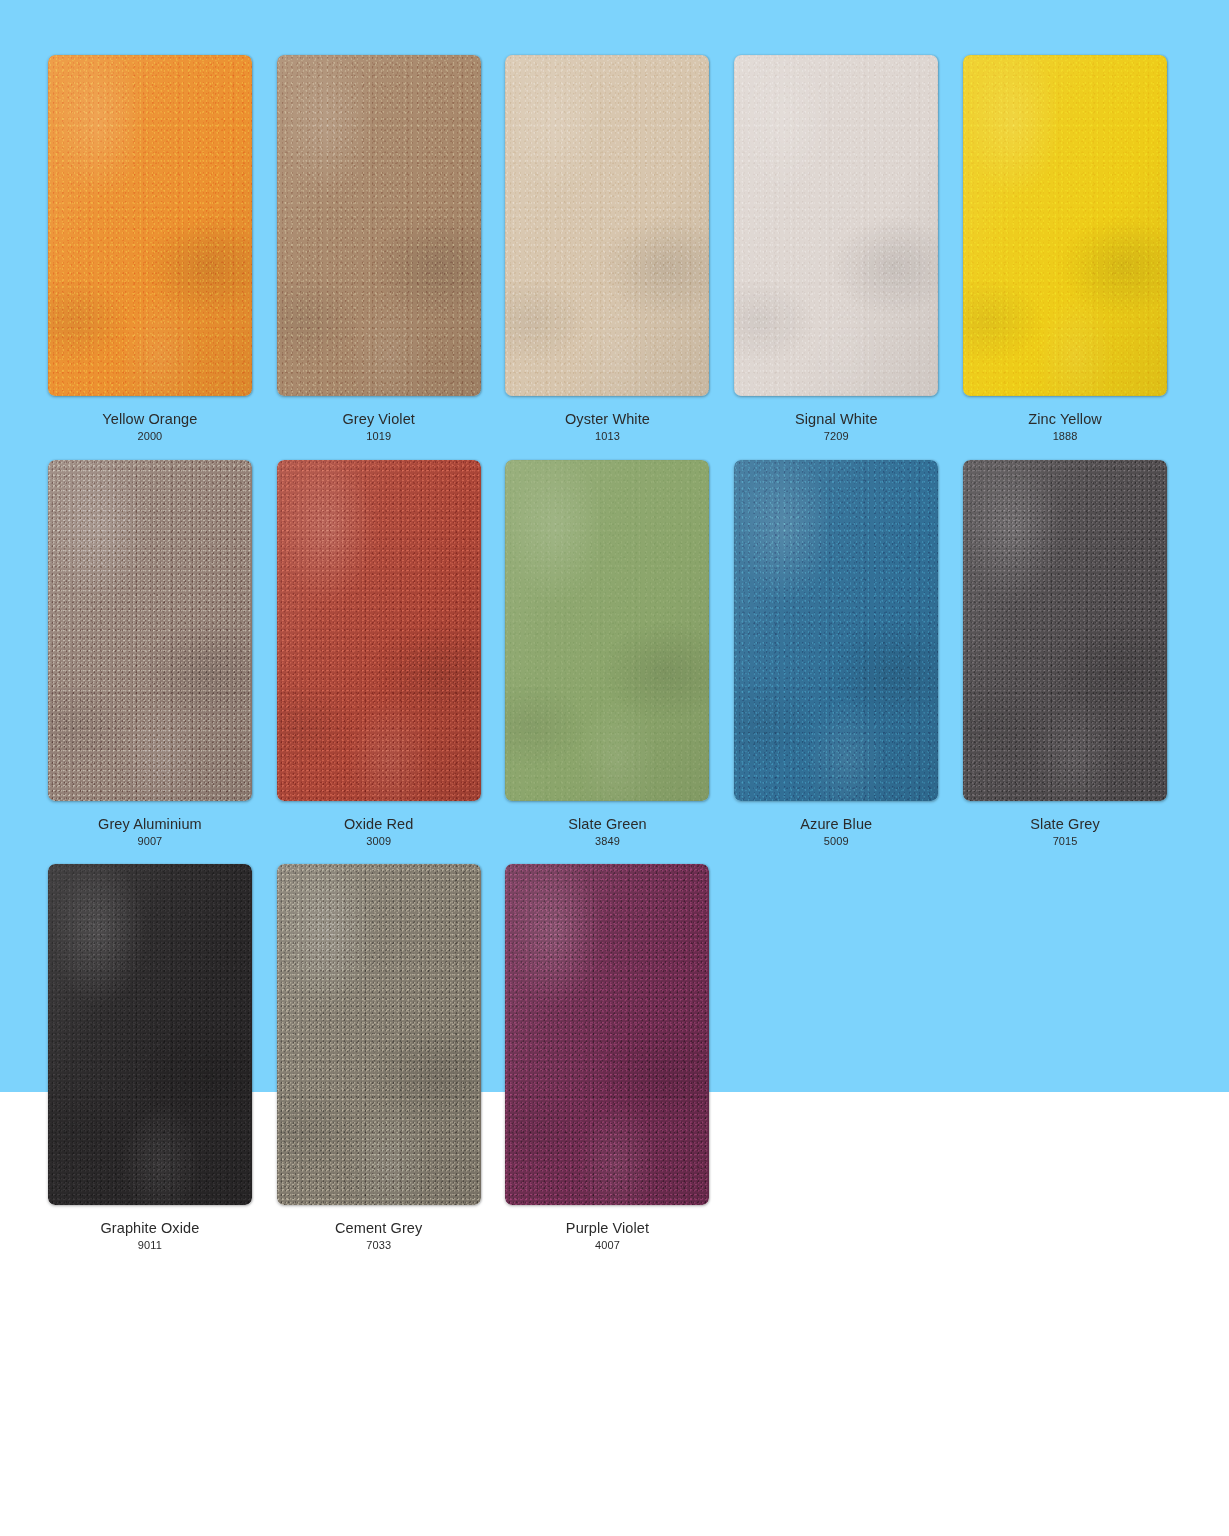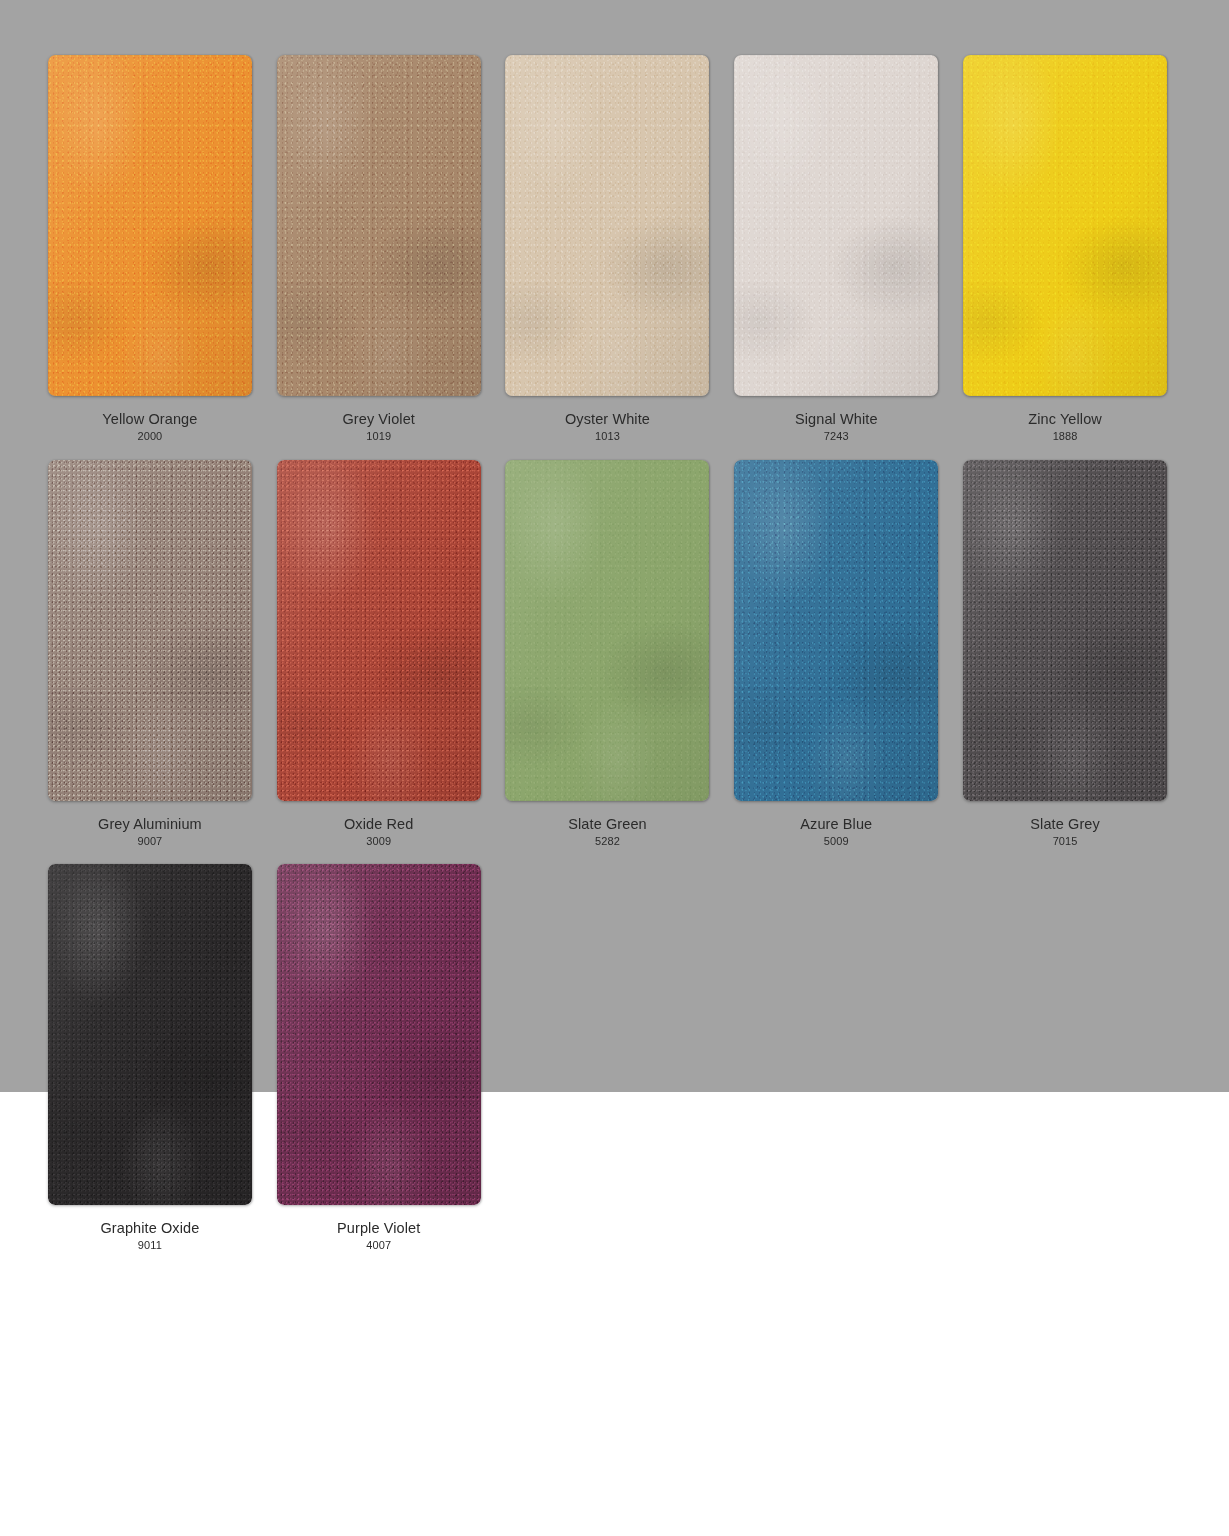--- a/index.html
+++ b/index.html
@@ -11,21 +11,21 @@
     width: 1229px;
     height: 1536px;
     font-family: "Liberation Sans", sans-serif;
     -webkit-font-smoothing: antialiased;
   }
 
   #swatch-page {
     width: 1229px;
     height: 1092px;
     position: relative;
-    background: #a3a3a3;
+    background: #7dd3fc;
     box-sizing: border-box;
     padding: 55px 60px 0 46px;
   }
 
   .swatch-grid {
     display: grid;
     grid-template-columns: repeat(5, 1fr);
     column-gap: 21px;
     row-gap: 16px;
   }
@@ -166,21 +166,21 @@
       <div class="swatch-cell">
         <div class="swatch-chip">
           <div class="chip-base" style="background: rgb(222, 214, 209);"></div>
           <div class="chip-mottle"></div>
           <div class="chip-grain"></div>
           <div class="chip-sheen"></div>
           <div class="chip-edge"></div>
         </div>
         <div class="swatch-caption">
           <div class="swatch-name">Signal White</div>
-          <div class="swatch-code">7243</div>
+          <div class="swatch-code">7209</div>
         </div>
       </div>
       <div class="swatch-cell">
         <div class="swatch-chip">
           <div class="chip-base" style="background: rgb(238, 204, 24);"></div>
           <div class="chip-mottle"></div>
           <div class="chip-grain"></div>
           <div class="chip-sheen"></div>
           <div class="chip-edge"></div>
         </div>
@@ -218,21 +218,21 @@
       <div class="swatch-cell">
         <div class="swatch-chip">
           <div class="chip-base" style="background: rgb(139, 165, 107);"></div>
           <div class="chip-mottle"></div>
           <div class="chip-grain" style="opacity: 0.16;"></div>
           <div class="chip-sheen"></div>
           <div class="chip-edge"></div>
         </div>
         <div class="swatch-caption">
           <div class="swatch-name">Slate Green</div>
-          <div class="swatch-code">5282</div>
+          <div class="swatch-code">3849</div>
         </div>
       </div>
       <div class="swatch-cell">
         <div class="swatch-chip">
           <div class="chip-base" style="background: rgb(49, 111, 150);"></div>
           <div class="chip-mottle"></div>
           <div class="chip-grain"></div>
           <div class="chip-sheen"></div>
           <div class="chip-edge"></div>
         </div>
@@ -262,20 +262,33 @@
           <div class="chip-sheen"></div>
           <div class="chip-edge"></div>
         </div>
         <div class="swatch-caption">
           <div class="swatch-name">Graphite Oxide</div>
           <div class="swatch-code">9011</div>
         </div>
       </div>
       <div class="swatch-cell">
         <div class="swatch-chip">
+          <div class="chip-base" style="background: rgb(129, 122, 109);"></div>
+          <div class="chip-mottle"></div>
+          <div class="chip-grain" style="opacity: 0.72; background-size: 5px 5px, 7px 7px, 4px 4px, 9px 9px, 4px 4px, 11px 11px;"></div>
+          <div class="chip-sheen"></div>
+          <div class="chip-edge"></div>
+        </div>
+        <div class="swatch-caption">
+          <div class="swatch-name">Cement Grey</div>
+          <div class="swatch-code">7033</div>
+        </div>
+      </div>
+      <div class="swatch-cell">
+        <div class="swatch-chip">
           <div class="chip-base" style="background: rgb(107, 44, 78);"></div>
           <div class="chip-mottle"></div>
           <div class="chip-grain" style="opacity: 0.72; background-size: 5px 5px, 7px 7px, 4px 4px, 9px 9px, 4px 4px, 11px 11px;"></div>
           <div class="chip-sheen"></div>
           <div class="chip-edge"></div>
         </div>
         <div class="swatch-caption">
           <div class="swatch-name">Purple Violet</div>
           <div class="swatch-code">4007</div>
         </div>

